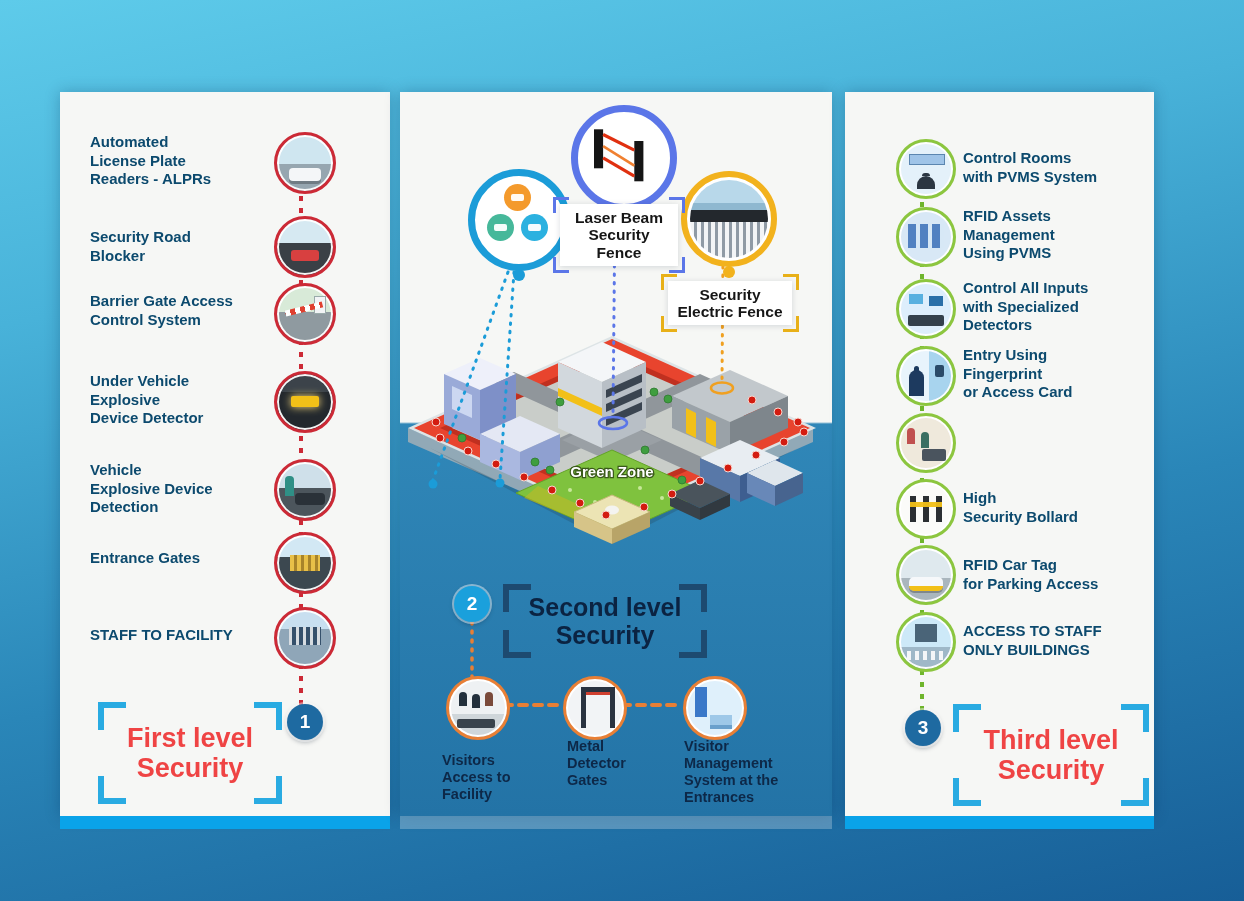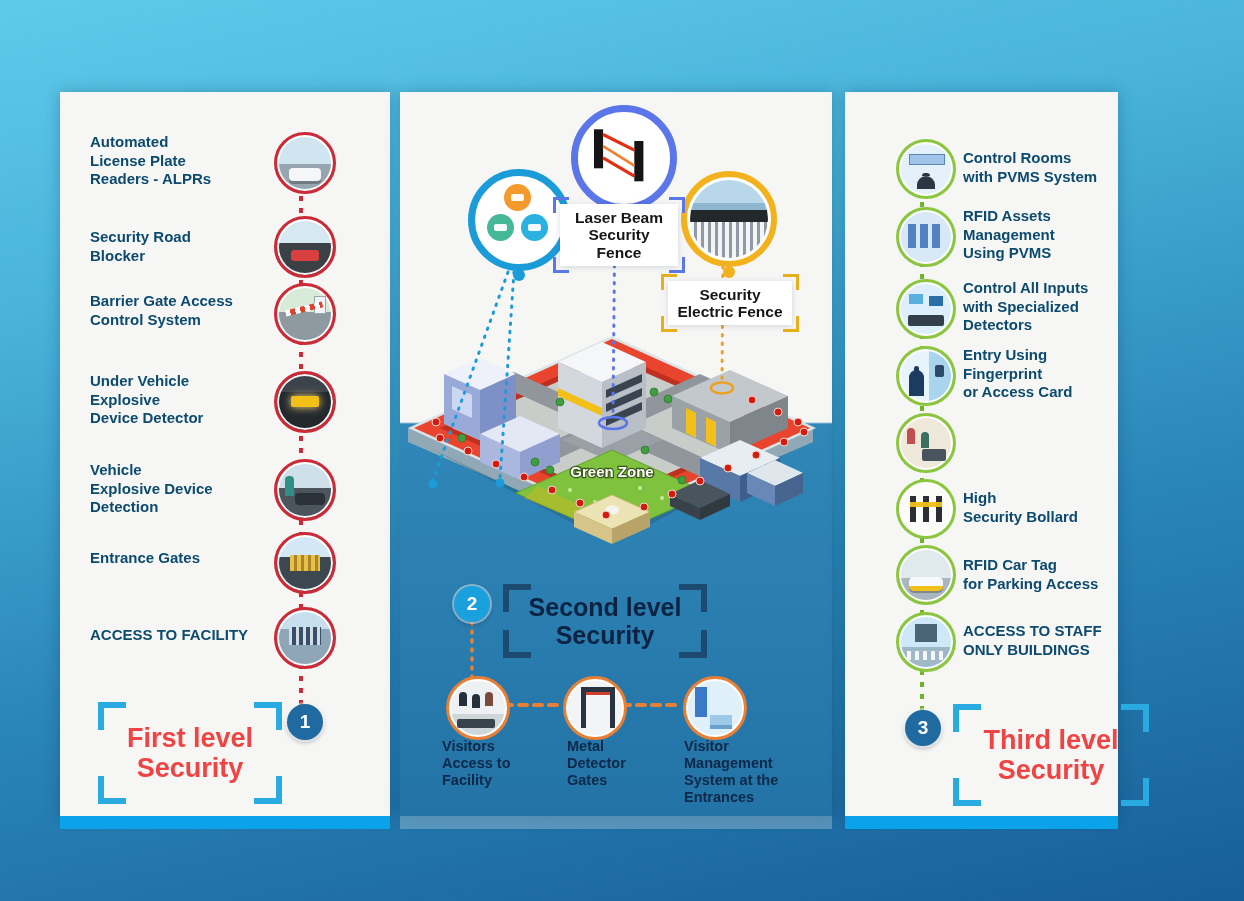--- a/index.html
+++ b/index.html
@@ -137,21 +137,21 @@
     <div class="pic ic-undervehicle" style="left:214px;top:279px;"></div>
 
     <div class="txt" style="left:30px;top:369px;width:205px;">Vehicle
 Explosive Device
 Detection</div>
     <div class="pic ic-vexplosive" style="left:214px;top:367px;"></div>
 
     <div class="txt" style="left:30px;top:457px;width:205px;">Entrance Gates</div>
     <div class="pic ic-entrgates" style="left:214px;top:440px;"></div>
 
-    <div class="txt" style="left:30px;top:534px;width:205px;">ACCESS TO FACILITY</div>
+    <div class="txt" style="left:30px;top:534px;width:205px;">STAFF TO FACILITY</div>
     <div class="pic ic-accessfac" style="left:214px;top:515px;"></div>
 
     <div class="badge" style="left:227px;top:612px;">1</div>
     <div class="brk" style="left:38px;top:610px;width:184px;height:102px;">
         <i></i>
       <div class="ltitle">First level
 Security</div>
     </div>
   </div>
 
@@ -305,33 +305,33 @@
     <div class="badge light" style="left:54px;top:494px;">2</div>
     <div class="brk" style="left:103px;top:492px;width:204px;height:74px;--bc:#1d4a70;z-index:4;">
         <i></i>
       <div class="ltitle" style="font-size:25px;color:#0b2342;">Second level
 Security</div>
     </div>
 
     <div class="pic o ic-visitors" style="left:46px;top:584px;z-index:5;"></div>
     <div class="pic o ic-metal" style="left:163px;top:584px;z-index:5;"></div>
     <div class="pic o ic-vms" style="left:283px;top:584px;z-index:5;"></div>
-    <div class="mlabel" style="left:42px;top:646px;width:110px;">Visitors
+    <div class="mlabel" style="left:42px;top:660px;width:110px;">Visitors
 Access to
 Facility</div>
     <div class="mlabel" style="left:167px;top:646px;width:110px;">Metal
 Detector
 Gates</div>
     <div class="mlabel" style="left:284px;top:646px;width:125px;">Visitor
 Management
 System at the
 Entrances</div>
   </div>
 
-  <div class="card g" style="left:845px;top:92px;width:273px;height:724px;">
+  <div class="card g" style="left:845px;top:92px;width:309px;height:724px;">
     <div class="vdots" style="left:75px;top:74px;height:552px;color:#6fb52c;"></div>
 
     <div class="pic g ic-controlroom" style="left:51px;top:47px;"></div>
     <div class="txt" style="left:118px;top:57px;width:210px;">Control Rooms
 with PVMS System</div>
 
     <div class="pic g ic-rfidassets" style="left:51px;top:115px;"></div>
     <div class="txt" style="left:118px;top:115px;width:210px;">RFID Assets
 Management
 Using PVMS</div>

